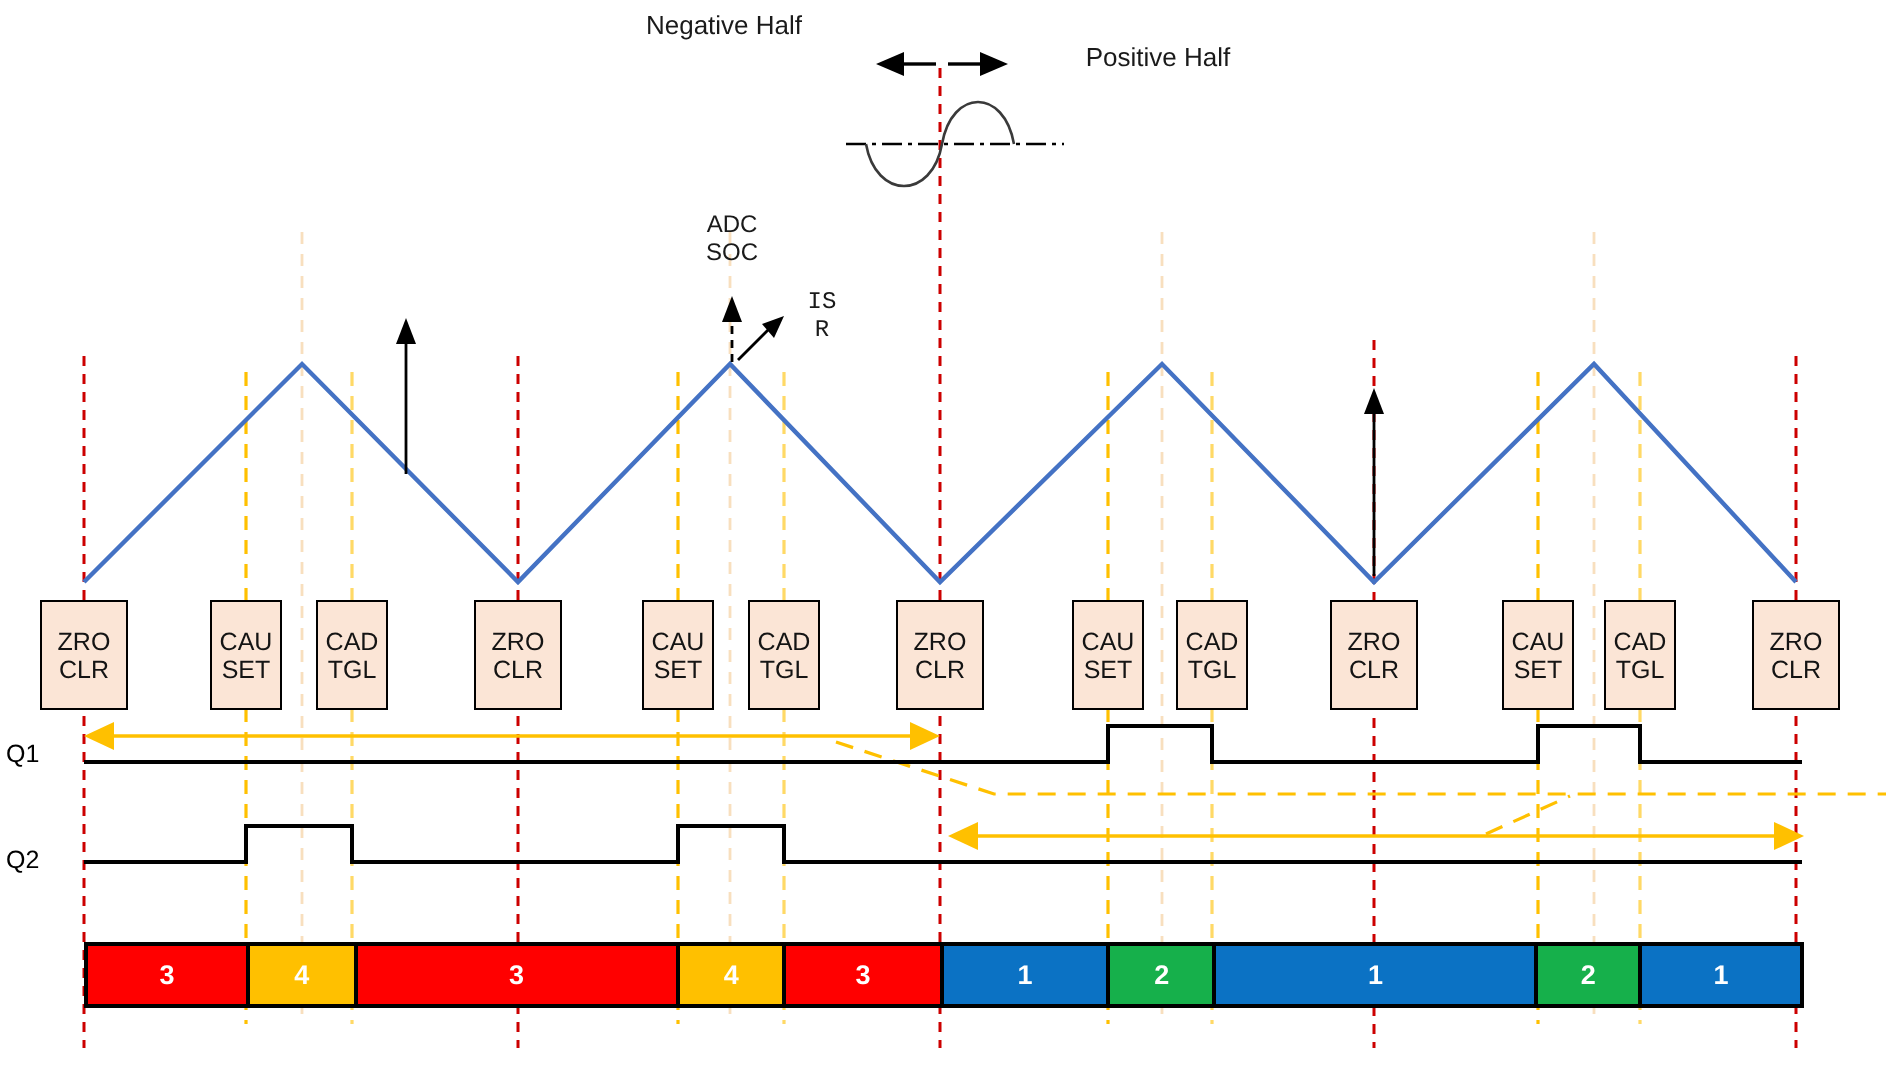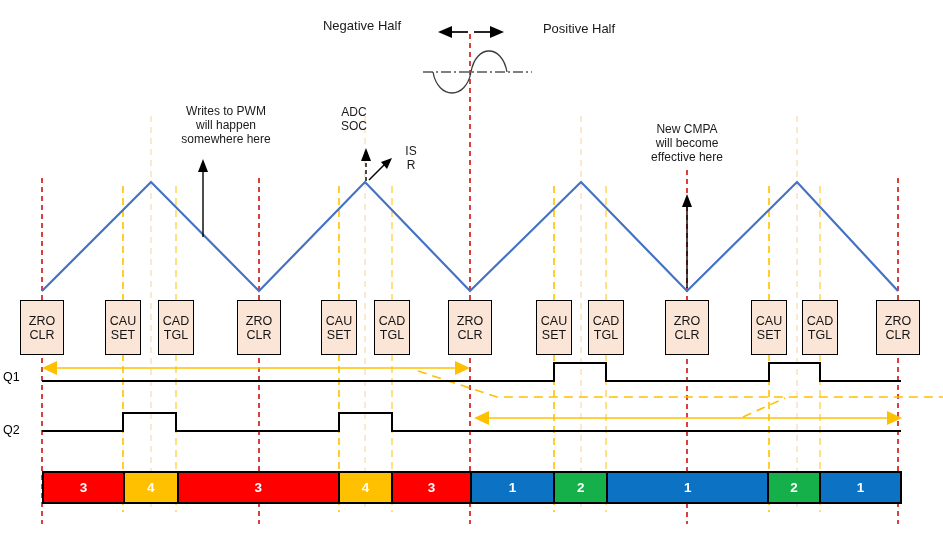--- a/index.html
+++ b/index.html
@@ -121,33 +121,27 @@
       <line x1="369" y1="180" x2="385" y2="164" stroke="#000" stroke-width="1.4"></line>
       <polygon points="392,158 387,169 381,162" fill="#000"></polygon>
     </g>
 
     <g>
       <line x1="687" y1="288" x2="687" y2="204" stroke="#000" stroke-width="1.4"></line>
       <polygon points="687,194 682,207 692,207" fill="#000"></polygon>
     </g>
   </svg>
 
-  <div class="txt half-label" style="left:362px; top:18px;">Negative Half</div>
+  <div class="txt half-label" style="left:362px; top:5px;">Negative Half</div>
   <div class="txt half-label" style="left:579px; top:21px;text-align:right;">Positive Half</div>
 
-  <div class="txt" style="left:226px; top:104px;">Writes to PWM
-will happen
-somewhere here</div>
-  <div class="txt" style="left:354px; top:105px;">ADC
+  <div class="txt" style="left:366px; top:105px;">ADC
 SOC</div>
-  <div class="txt" style="left:411px; top:144px;">IS
+  <div class="txt" style="left:411px; top:144px;font-family:Liberation Mono, monospace;">IS
 R</div>
-  <div class="txt" style="left:687px; top:122px;">New CMPA
-will become
-effective here</div>
 
   <div class="qlabel" style="left:3px; top:370px;">Q1</div>
   <div class="qlabel" style="left:3px; top:423px;text-align:center;">Q2</div>
 
   <div class="ebox" style="left:20px;  width:44px;">ZRO
 CLR</div>
   <div class="ebox" style="left:105px; width:36px;">CAU
 SET</div>
   <div class="ebox" style="left:158px; width:36px;">CAD
 TGL</div>

